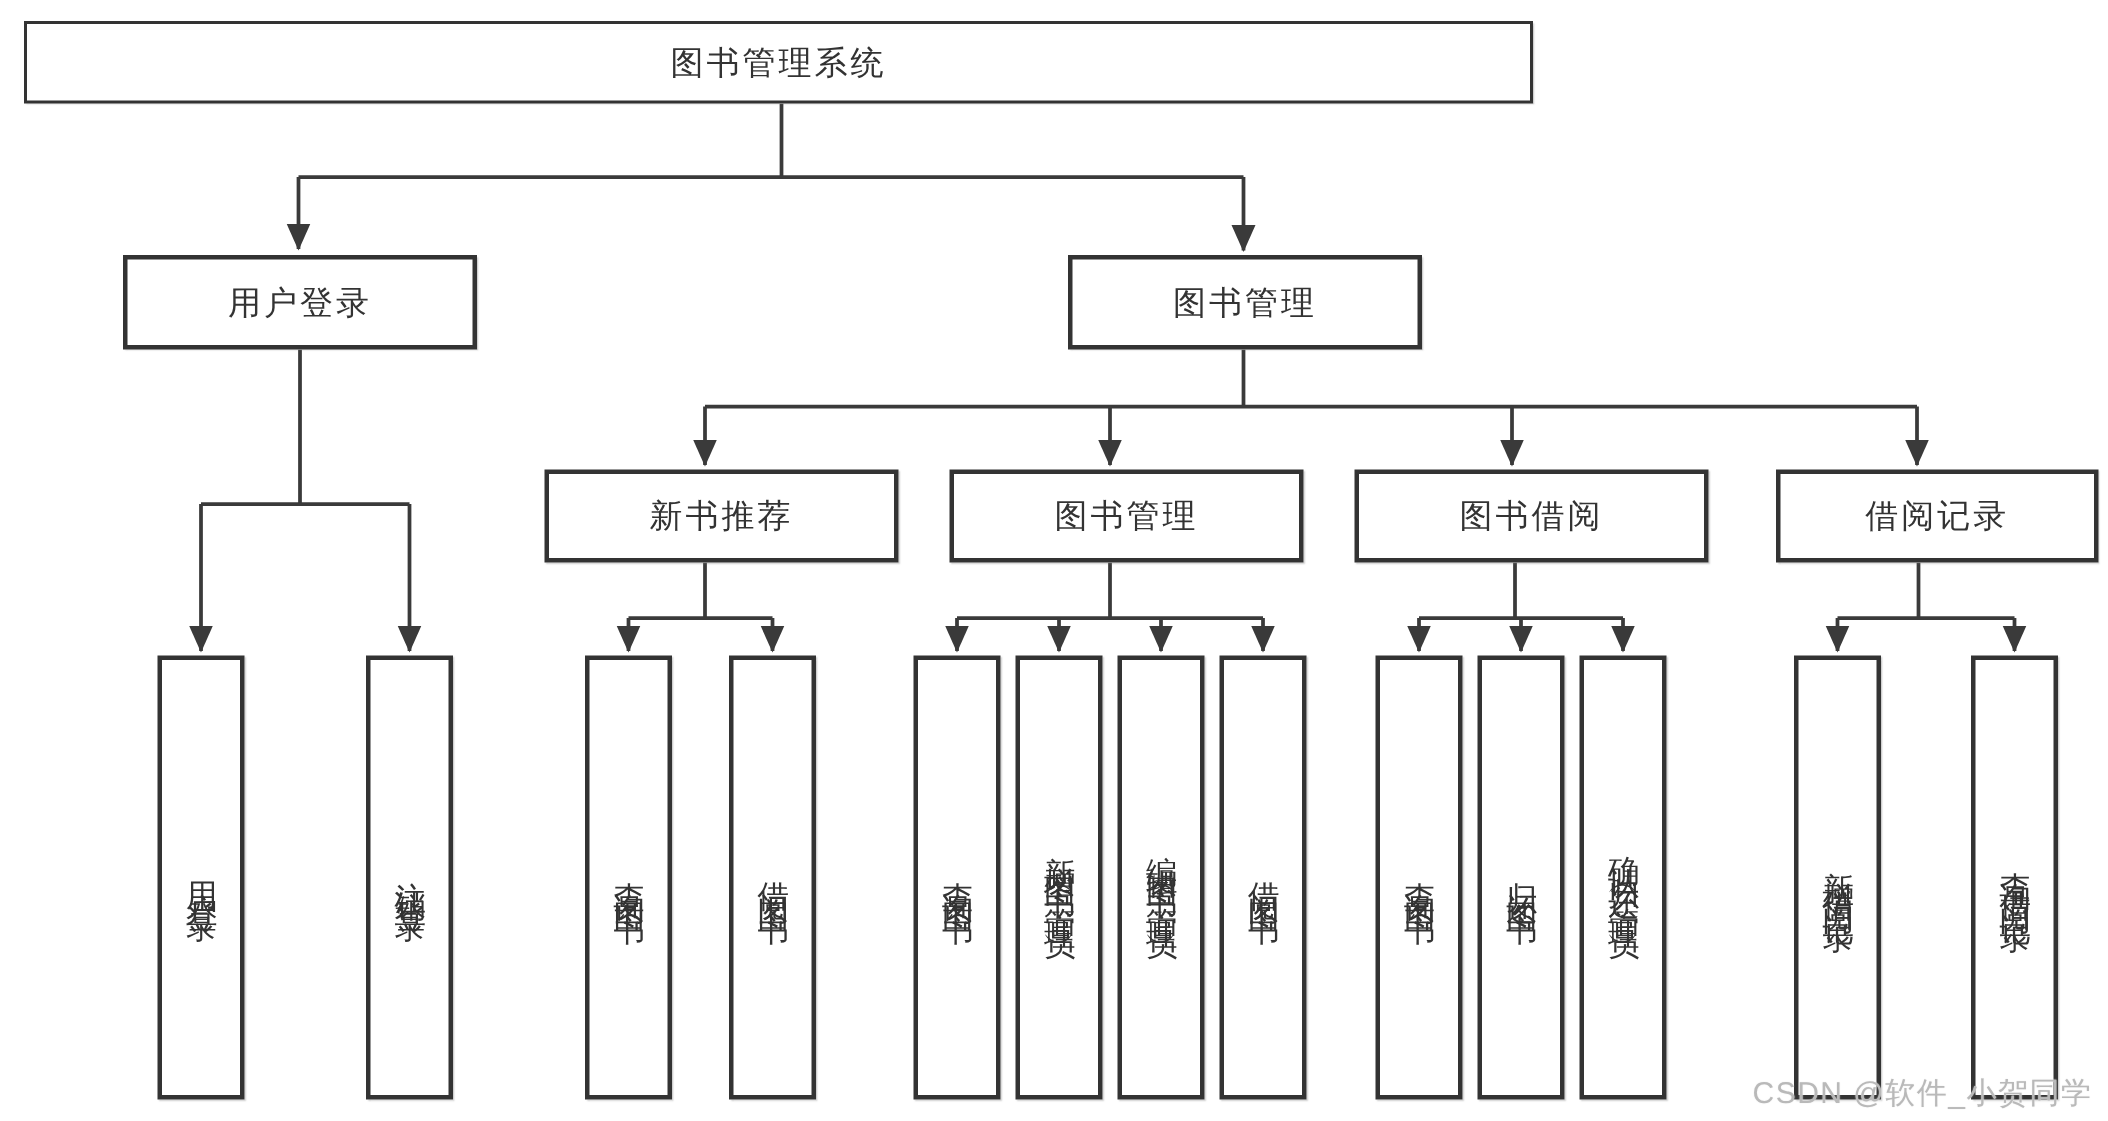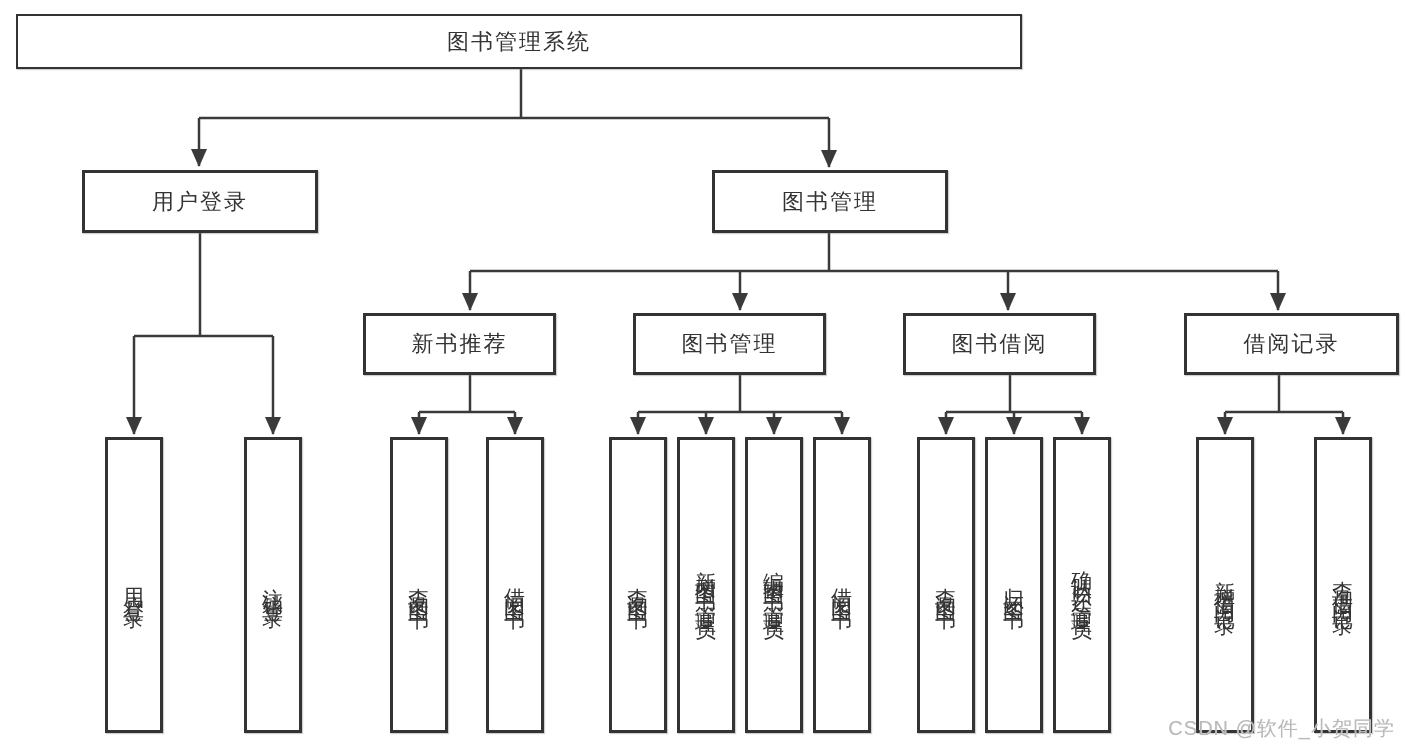--- a/index.html
+++ b/index.html
@@ -28,21 +28,21 @@
     font-size: 22px;
     letter-spacing: 2px;
     box-shadow: 1px 1px 1px rgba(120,120,120,0.35);
   }
   .node.root {
     left: 16px; top: 14px;
     width: 1006px; height: 55px;
     border-width: 2.5px;
   }
   .node.l2 { top: 170px; width: 236px; height: 63px; }
-  .node.l3 { top: 313px; width: 193px; height: 62px; }
+  .node.l3 { top: 313px; width: 236px; height: 62px; }
   .node.leaf {
     top: 437px; width: 58px; height: 296px;
     font-size: 21px;
   }
   .vtext {
     writing-mode: vertical-rl;
     text-orientation: mixed;
     letter-spacing: 7px;
     line-height: 1;
     white-space: nowrap;

